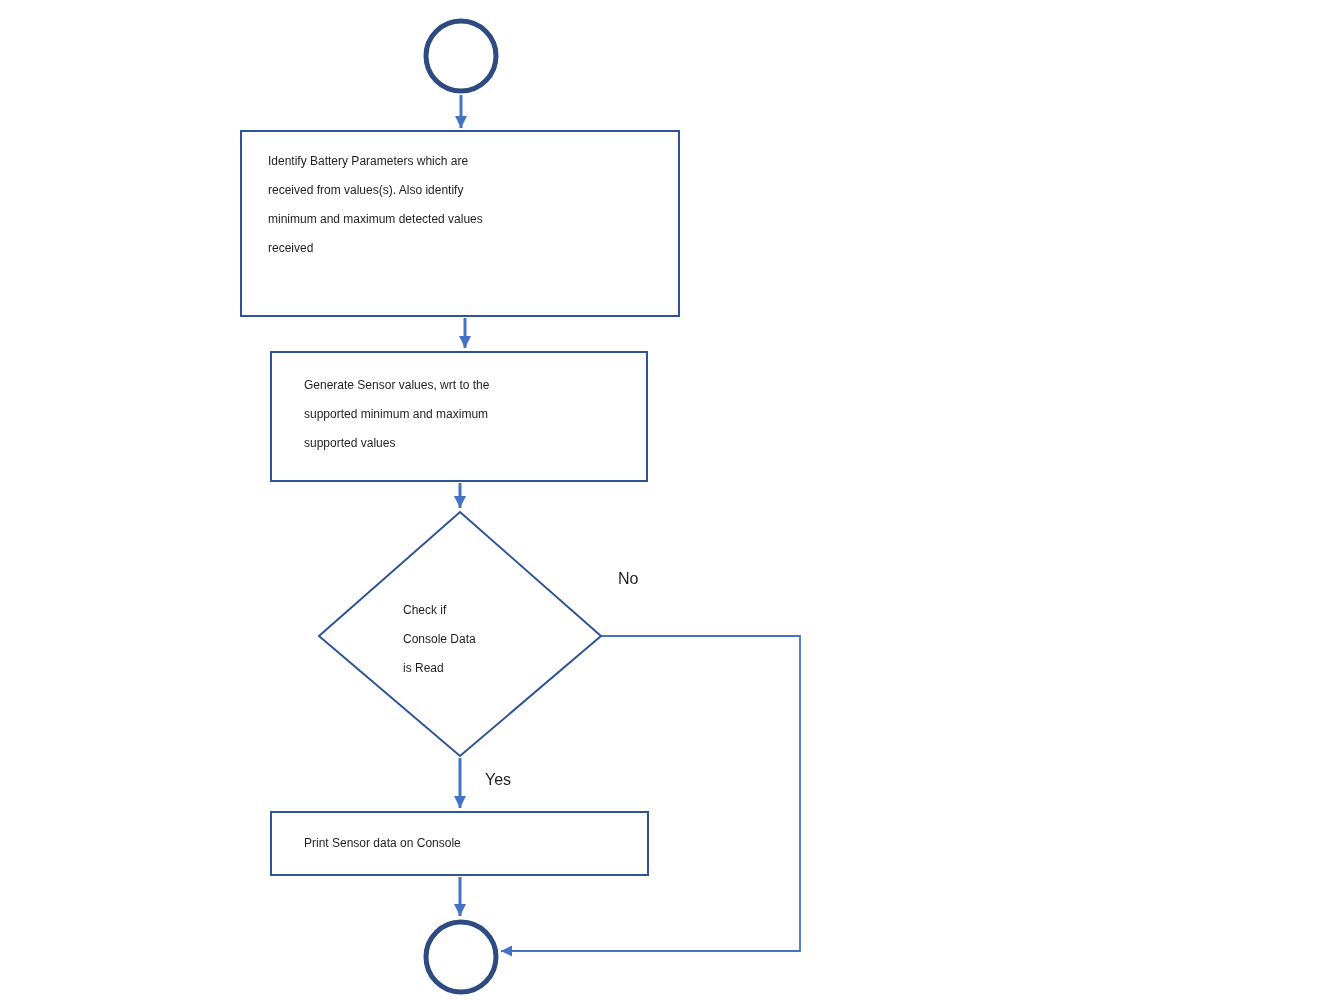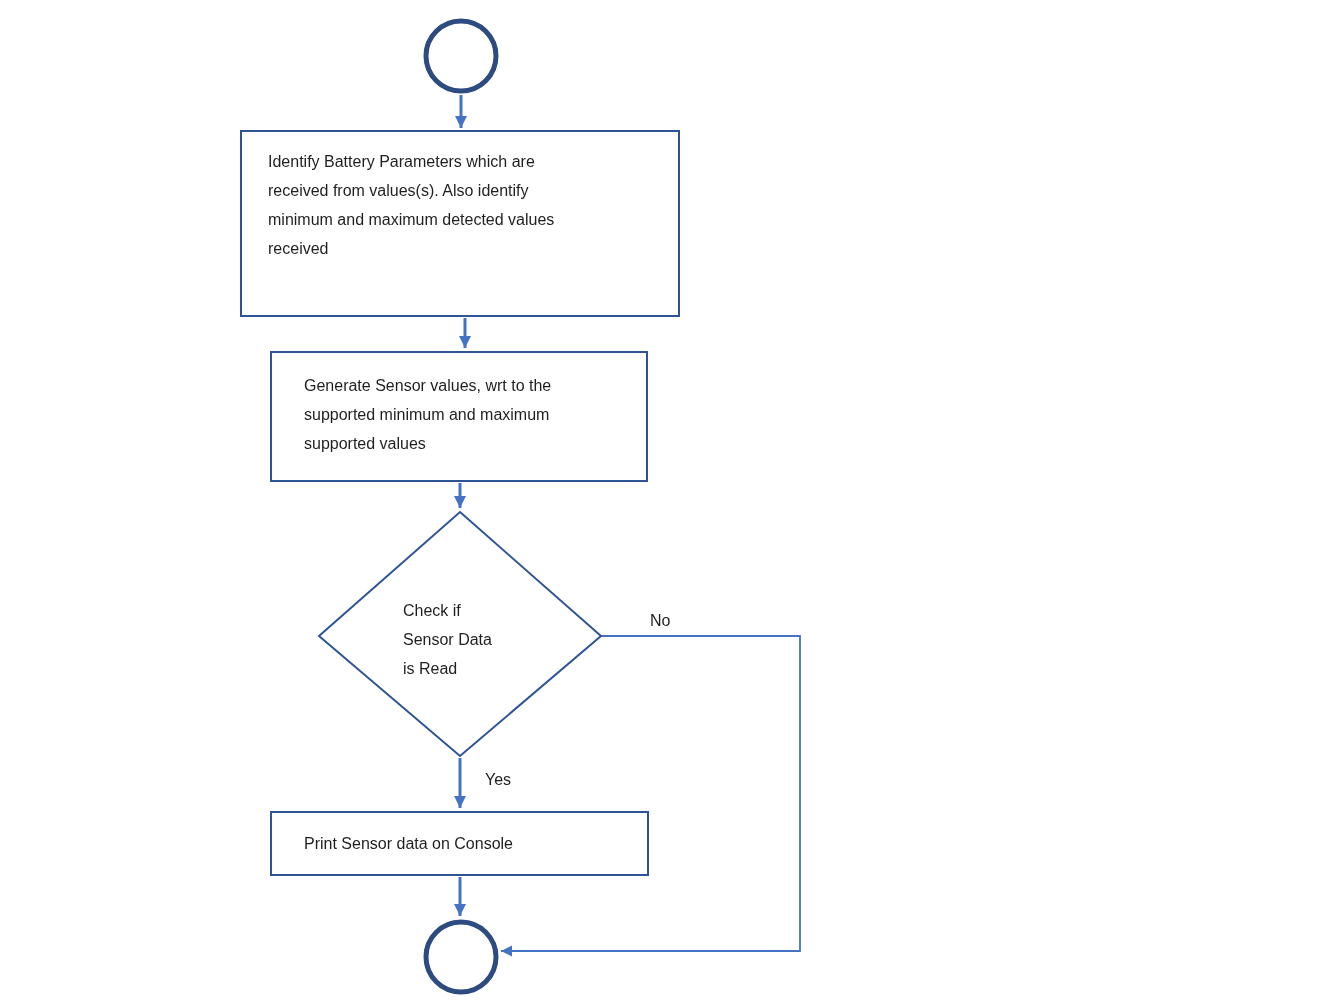--- a/index.html
+++ b/index.html
@@ -18,21 +18,21 @@
     background: #ffffff;
   }
   .canvas > svg {
     position: absolute;
     left: 0;
     top: 0;
   }
   .node-text {
     position: absolute;
     color: #1f1f1f;
-    font-size: 16px;
+    font-size: 12px;
     line-height: 29px;
     white-space: nowrap;
   }
   .edge-label {
     position: absolute;
     color: #1f1f1f;
     font-size: 16px;
     line-height: 20px;
     white-space: nowrap;
   }
@@ -110,25 +110,25 @@
   </div>
 
   <div class="node-text" style="left:304px; top:371px;">
     <div>Generate Sensor values, wrt to the</div>
     <div>supported minimum and maximum</div>
     <div>supported values</div>
   </div>
 
   <div class="node-text" style="left:403px; top:596px;">
     <div>Check if</div>
-    <div>Sensor Data</div>
+    <div>Console Data</div>
     <div>is Read</div>
   </div>
 
   <div class="node-text" style="left:304px; top:829px;">
     <div>Print Sensor data on Console</div>
   </div>
 
-  <div class="edge-label" style="left:618px; top:611px;margin-left:32px;">No</div>
+  <div class="edge-label" style="left:618px; top:569px;">No</div>
 
   <div class="edge-label" style="left:485px; top:770px;">Yes</div>
 
 </div>
 
 </body></html>

